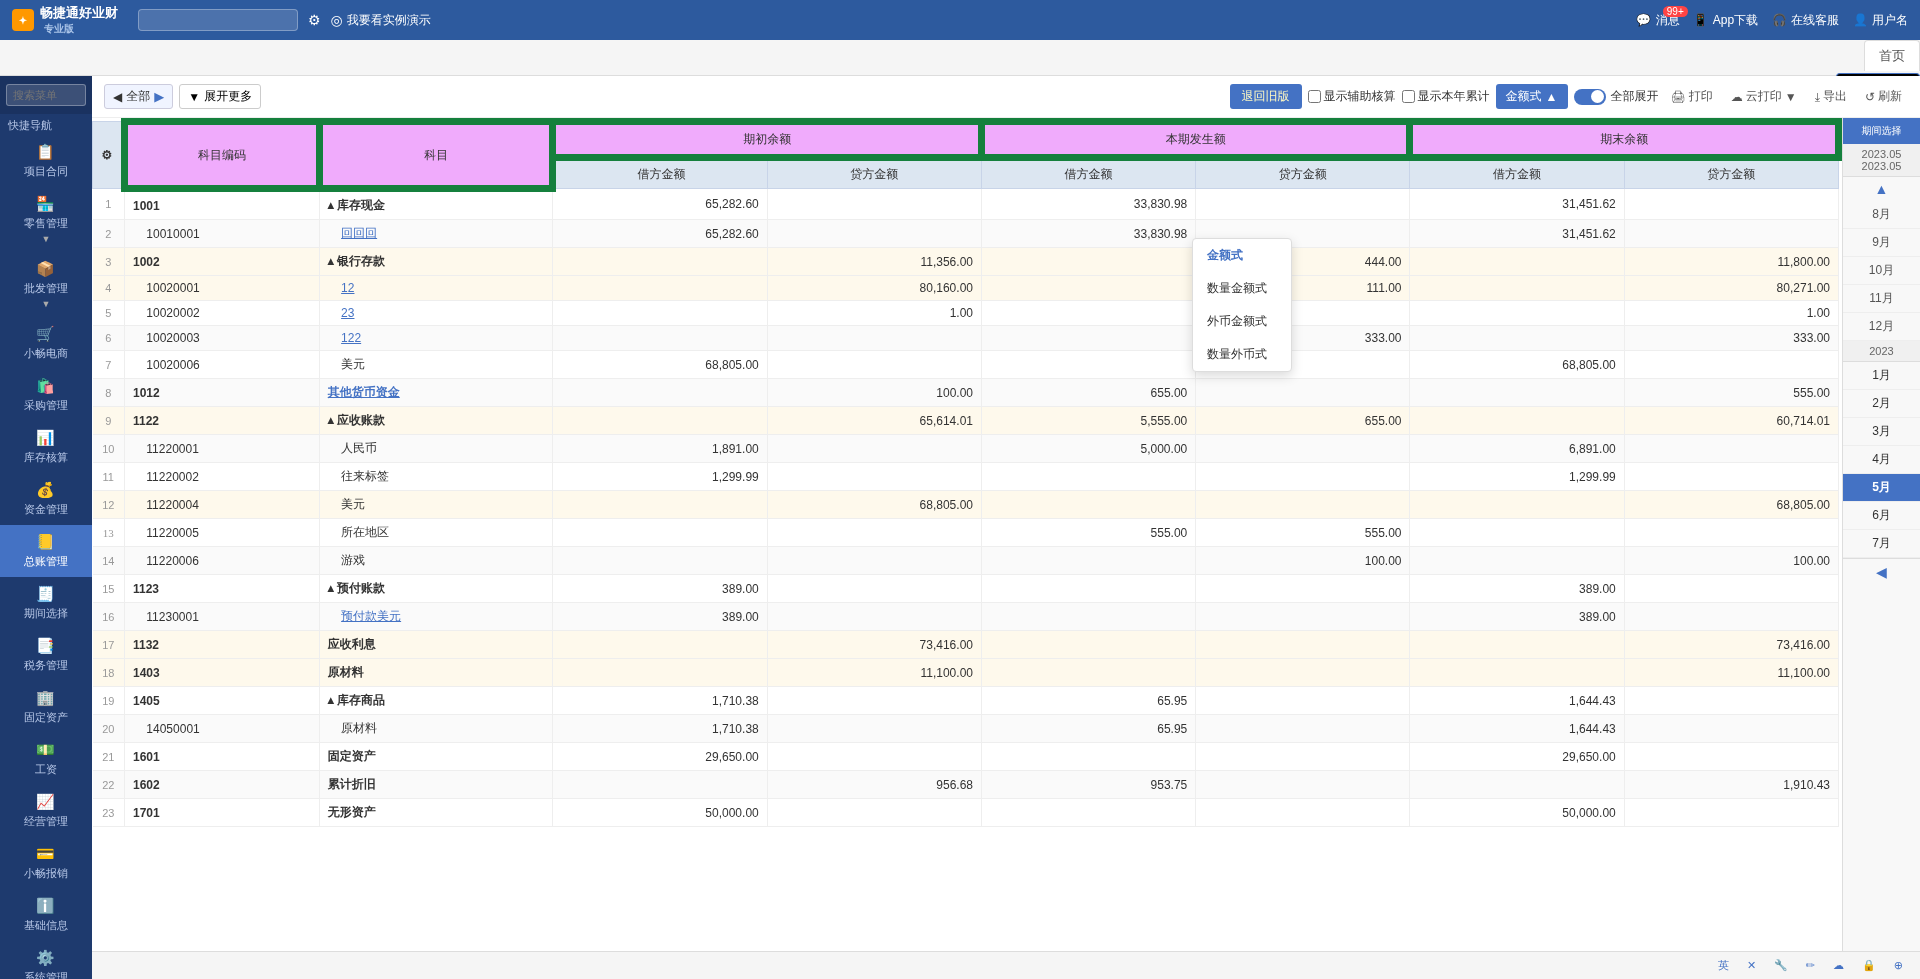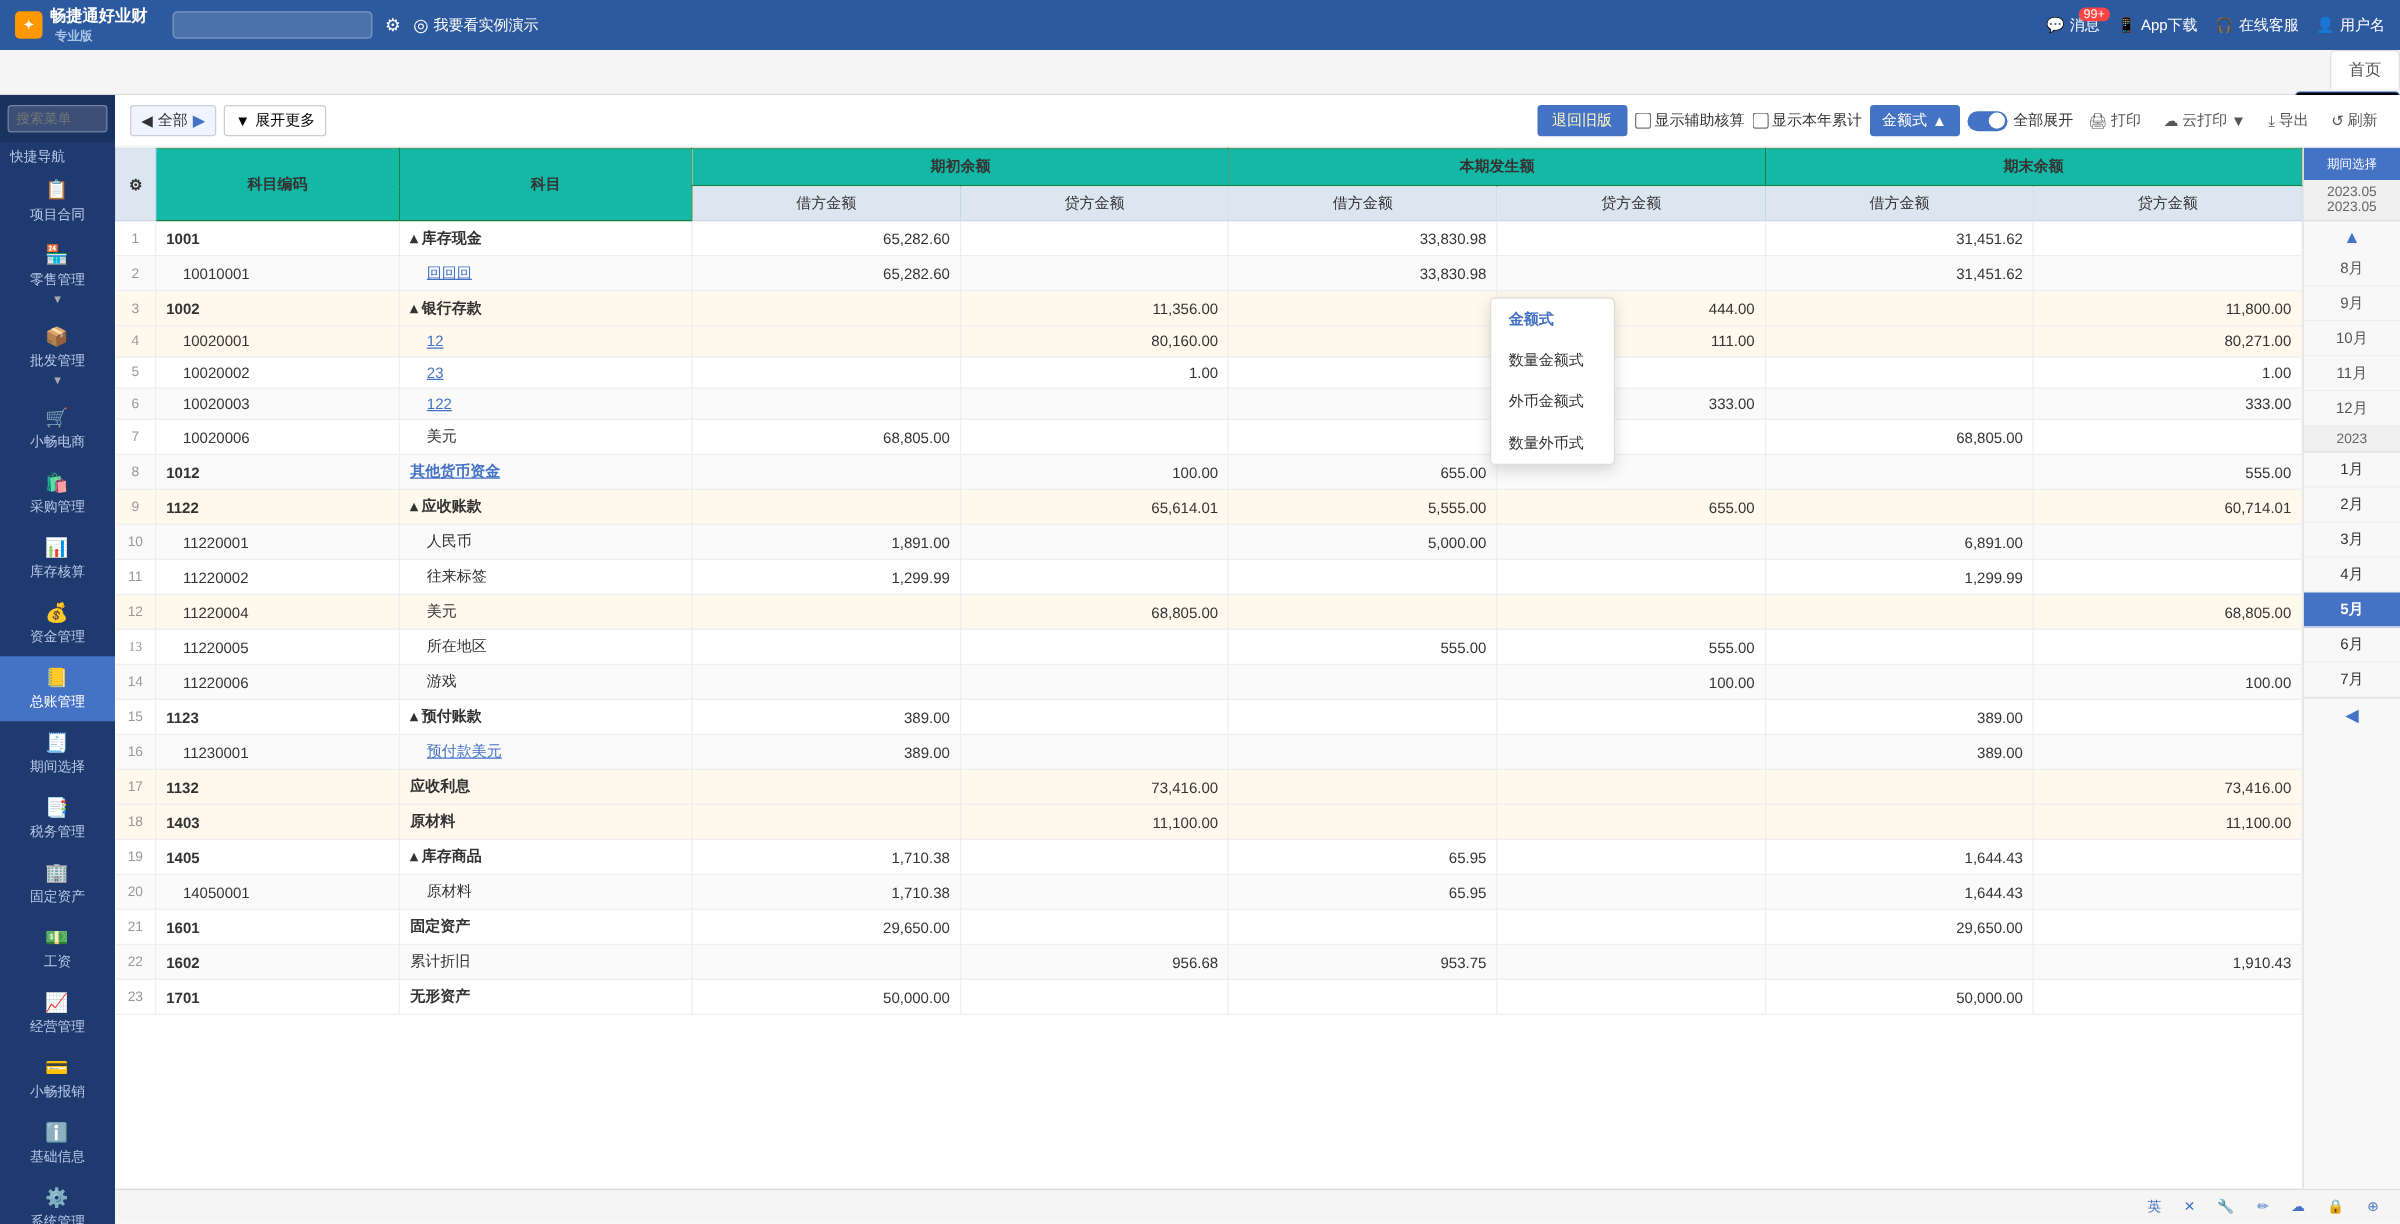--- a/index.html
+++ b/index.html
@@ -219,25 +219,25 @@
       width: 100%;
       border-collapse: collapse;
       font-size: 12px;
     }
     thead {
       position: sticky;
       top: 0;
       z-index: 10;
     }
     .th-top {
-      background: #14b8a6;
+      background: #f0abfc;
       text-align: center;
       padding: 6px 8px;
-      border: 1px solid #15803d;
-      font-weight: bold;
+      border: 7px solid #15803d;
+      font-weight: normal;
     }
     .th-sub {
       background: #dce6f1;
       text-align: center;
       padding: 5px 8px;
       border: 1px solid #c8d4e8;
       font-weight: normal;
     }
     td {
       padding: 5px 8px;
@@ -793,21 +793,21 @@
       <td class="td-num">29,650.00</td>
       <td class="td-num"></td>
       <td class="td-num"></td>
       <td class="td-num"></td>
       <td class="td-num">29,650.00</td>
       <td class="td-num"></td>
     </tr>
               <tr>
       <td class="td-center" style="color:#999;font-size:11px;">22</td>
       <td style="font-weight:bold;">1602</td>
-      <td style="font-weight:normal;">累计折旧</td>
+      <td style="font-weight:bold;">累计折旧</td>
       <td class="td-num"></td>
       <td class="td-num">956.68</td>
       <td class="td-num">953.75</td>
       <td class="td-num"></td>
       <td class="td-num"></td>
       <td class="td-num">1,910.43</td>
     </tr>
               <tr>
       <td class="td-center" style="color:#999;font-size:11px;">23</td>
       <td style="font-weight:bold;">1701</td>

